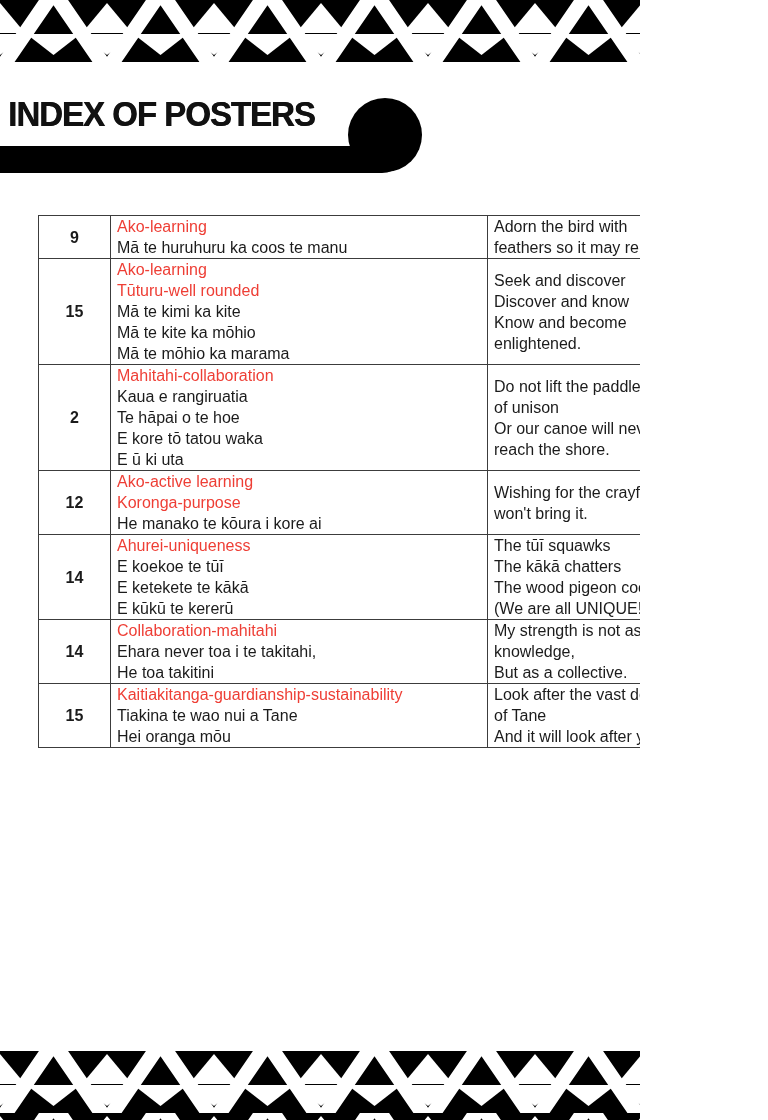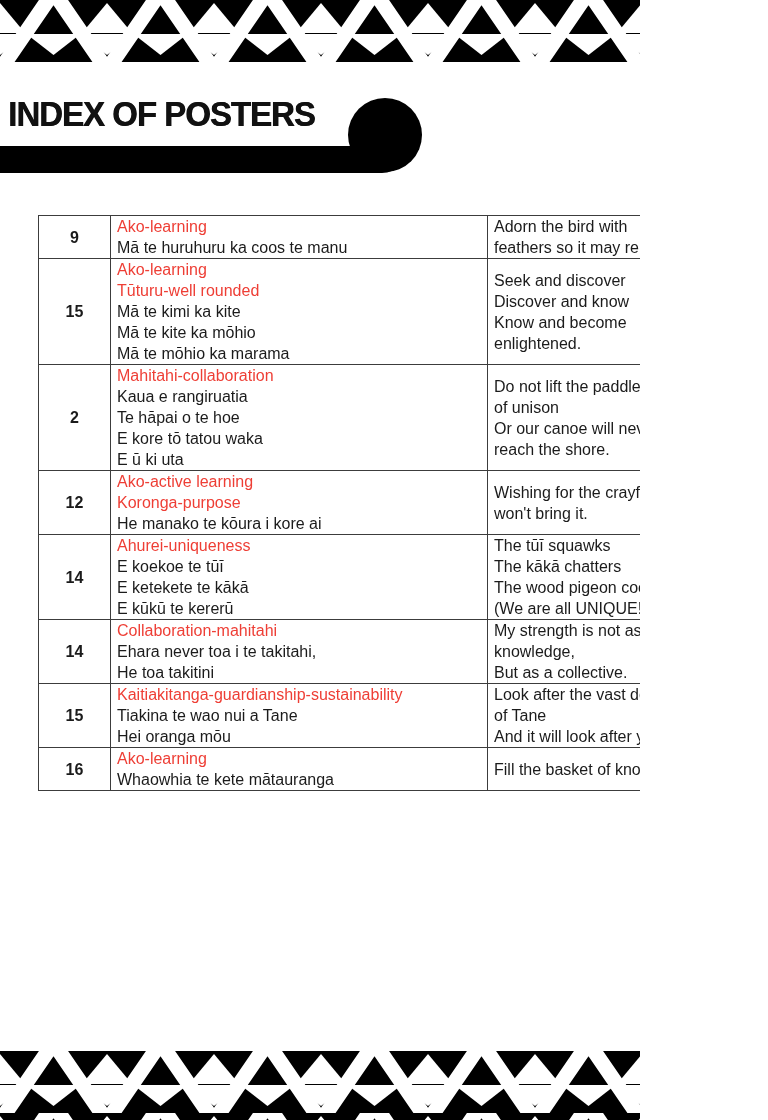--- a/index.html
+++ b/index.html
@@ -165,30 +165,20 @@
           <div class="lines">Tiakina te wao nui a Tane
 Hei oranga mōu</div>
         </td>
         <td class="english-cell">
           <div class="lines">Look after the vast domain
 of Tane
 And it will look after you.</div>
         </td>
       </tr>
 
-      <tr>
-        <td class="cell-number">16</td>
-        <td class="maori-cell">
-          <div class="lines red">Ako-learning</div>
-          <div class="lines">Whaowhia te kete mātauranga</div>
-        </td>
-        <td class="english-cell">
-          <div class="lines">Fill the basket of knowledge.</div>
-        </td>
-      </tr>
     </tbody>
   </table>
 
   <svg class="border-band border-bottom" width="768" height="69" viewBox="0 0 768 69" preserveAspectRatio="none">
     <rect width="768" height="69" fill="url(#tri)"></rect>
   </svg>
 
 </div>
 
 </body></html>

